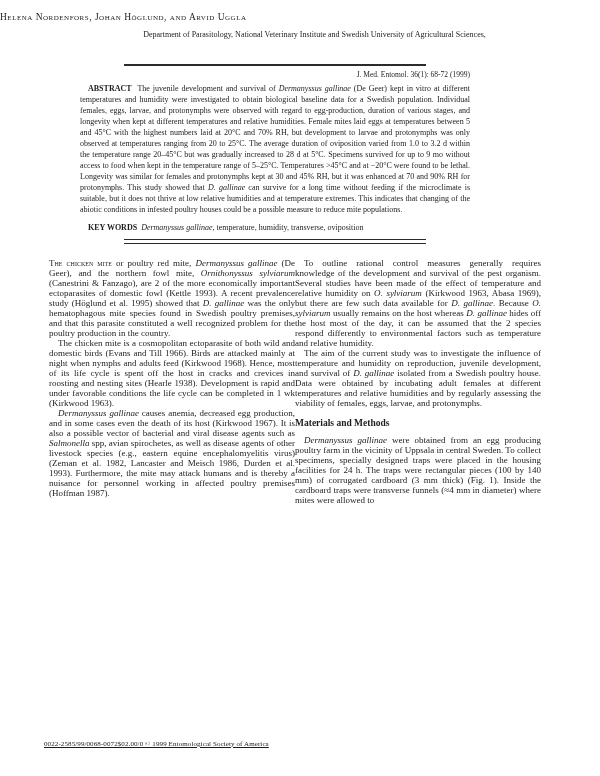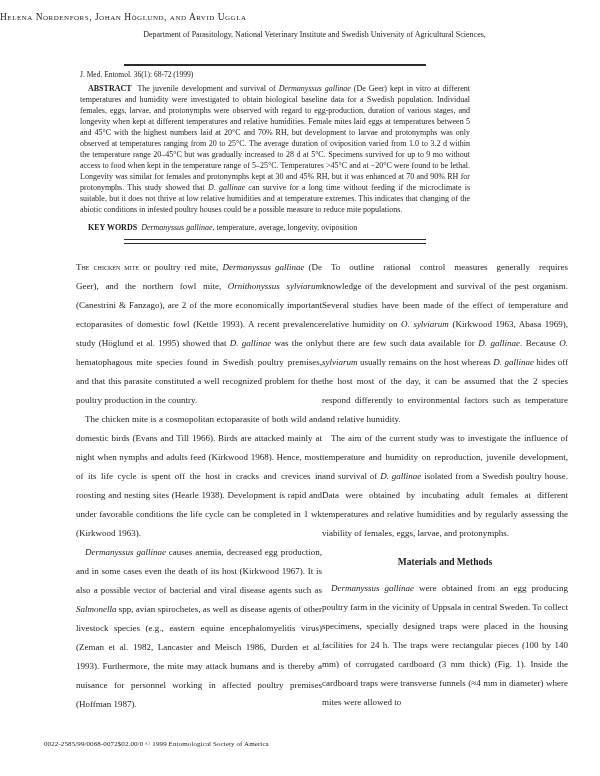--- a/index.html
+++ b/index.html
@@ -18,44 +18,44 @@
     font-size: 15px; font-weight: bold; line-height: 20px;
     letter-spacing: 0.2px;
   }
   .authors-line {
     margin-top: 12px; text-align: left;
     font-size: 9.5px; letter-spacing: 0.5px;
   }
   .affiliation { margin-top: 8px; text-align: center; font-size: 8px; line-height: 10px; margin-left: 29px; }
   .frontmatter { width: 390px; margin: 24px 0 0 80px; }
   .rule-top { width: 302px; height: 2px; background: #2b2b2b; margin: 0 auto; }
-  .journal-citation { margin-top: 4px; text-align: left; font-size: 7.5px; }
+  .journal-citation { margin-top: 4px; text-align: right; font-size: 7.5px; }
   .abstract {
     margin-top: 4px; font-size: 8px; line-height: 11px;
     text-align: justify; text-indent: 8px;
   }
   .keywords { margin-top: 8px; font-size: 8px; text-indent: 8px; }
   .rule-double {
     width: 302px; height: 2.5px; margin: 7px auto 0 auto;
     border-top: 1px solid #2b2b2b; border-bottom: 1px solid #2b2b2b;
   }
   
   .body-cols {
     display: flex; 
-    margin: 14px 0 0 76px; width: 492px;
-    font-size: 9px; line-height: 19px; text-align: justify;
+    margin: 14px 0 0 49px; width: 492px;
+    font-size: 9px; line-height: 10px; text-align: justify;
   }
   .col { flex: 1; min-width: 0; }
   .col p { margin: 0; text-indent: 9px; }
   .col p.no-indent { text-indent: 0; }
   .section-heading {
-    text-align: center; font-weight: bold; font-size: 9.5px;
+    font-weight: bold; font-size: 9.5px;
     margin: 10px 0 7px 0;
   }
-  .copyright-footer { position: absolute; left: 44px; bottom: 28px; font-size: 7px; letter-spacing: 0.1px; }
+  .copyright-footer { position: absolute; left: 44px; bottom: 28px; font-size: 7px; letter-spacing: 0.1px; text-decoration: underline; }
   
   .seg-it  { font-style: italic; }
   .seg-b   { font-weight: bold; }
   .seg-bi  { font-weight: bold; font-style: italic; }
   .seg-sc  { font-variant: small-caps; }
 </style>
 </head>
 <body>
 
 <div class="page">
@@ -64,21 +64,21 @@
   <div class="authors-line"><span class="seg seg-sc">Helena Nordenfors, Johan Höglund, and Arvid Uggla</span></div>
 
   <div class="affiliation">
     <div>Department of Parasitology, National Veterinary Institute and Swedish University of Agricultural Sciences,</div>
   </div>
 
   <div class="frontmatter">
     <div class="rule-top"></div>
     <div class="journal-citation">J. Med. Entomol. 36(1): 68-72 (1999)</div>
     <div class="abstract"><span class="seg seg-b">ABSTRACT&nbsp;&nbsp;</span><span class="seg">The juvenile development and survival of </span><span class="seg seg-it">Dermanyssus gallinae</span><span class="seg"> (De Geer) kept in vitro at different temperatures and humidity were investigated to obtain biological baseline data for a Swedish population. Individual females, eggs, larvae, and protonymphs were observed with regard to egg-production, duration of various stages, and longevity when kept at different temperatures and relative humidities. Female mites laid eggs at temperatures between 5 and 45°C with the highest numbers laid at 20°C and 70% RH, but development to larvae and protonymphs was only observed at temperatures ranging from 20 to 25°C. The average duration of oviposition varied from 1.0 to 3.2 d within the temperature range 20–45°C but was gradually increased to 28 d at 5°C. Specimens survived for up to 9 mo without access to food when kept in the temperature range of 5–25°C. Temperatures &gt;45°C and at −20°C were found to be lethal. Longevity was similar for females and protonymphs kept at 30 and 45% RH, but it was enhanced at 70 and 90% RH for protonymphs. This study showed that </span><span class="seg seg-it">D. gallinae</span><span class="seg"> can survive for a long time without feeding if the microclimate is suitable, but it does not thrive at low relative humidities and at temperature extremes. This indicates that changing of the abiotic conditions in infested poultry houses could be a possible measure to reduce mite populations.</span></div>
-    <div class="keywords"><span class="seg seg-b">KEY WORDS&nbsp;&nbsp;</span><span class="seg seg-it">Dermanyssus gallinae</span><span class="seg">, temperature, average, longevity, oviposition</span></div>
+    <div class="keywords"><span class="seg seg-b">KEY WORDS&nbsp;&nbsp;</span><span class="seg seg-it">Dermanyssus gallinae</span><span class="seg">, temperature, humidity, transverse, oviposition</span></div>
     <div class="rule-double"></div>
   </div>
 
   <div class="body-cols">
     <div class="col">
       <p class="no-indent"><span class="seg seg-sc">The chicken mite</span><span class="seg"> or poultry red mite, </span><span class="seg seg-it">Dermanyssus gallinae</span><span class="seg"> (De Geer), and the northern fowl mite, </span><span class="seg seg-it">Ornithonyssus sylviarum</span><span class="seg"> (Canestrini &amp; Fanzago), are 2 of the more economically important ectoparasites of domestic fowl (Kettle 1993). A recent prevalence study (Höglund et al. 1995) showed that </span><span class="seg seg-it">D. gallinae</span><span class="seg"> was the only hematophagous mite species found in Swedish poultry premises, and that this parasite constituted a well recognized problem for the poultry production in the country.</span></p>
       <p><span class="seg">The chicken mite is a cosmopolitan ectoparasite of both wild and domestic birds (Evans and Till 1966). Birds are attacked mainly at night when nymphs and adults feed (Kirkwood 1968). Hence, most of its life cycle is spent off the host in cracks and crevices in roosting and nesting sites (Hearle 1938). Development is rapid and under favorable conditions the life cycle can be completed in 1 wk (Kirkwood 1963).</span></p>
       <p><span class="seg seg-it">Dermanyssus gallinae</span><span class="seg"> causes anemia, decreased egg production, and in some cases even the death of its host (Kirkwood 1967). It is also a possible vector of bacterial and viral disease agents such as </span><span class="seg seg-it">Salmonella</span><span class="seg"> spp, avian spirochetes, as well as disease agents of other livestock species (e.g., eastern equine encephalomyelitis virus) (Zeman et al. 1982, Lancaster and Meisch 1986, Durden et al. 1993). Furthermore, the mite may attack humans and is thereby a nuisance for personnel working in affected poultry premises (Hoffman 1987).</span></p>
     </div>
     <div class="col">

